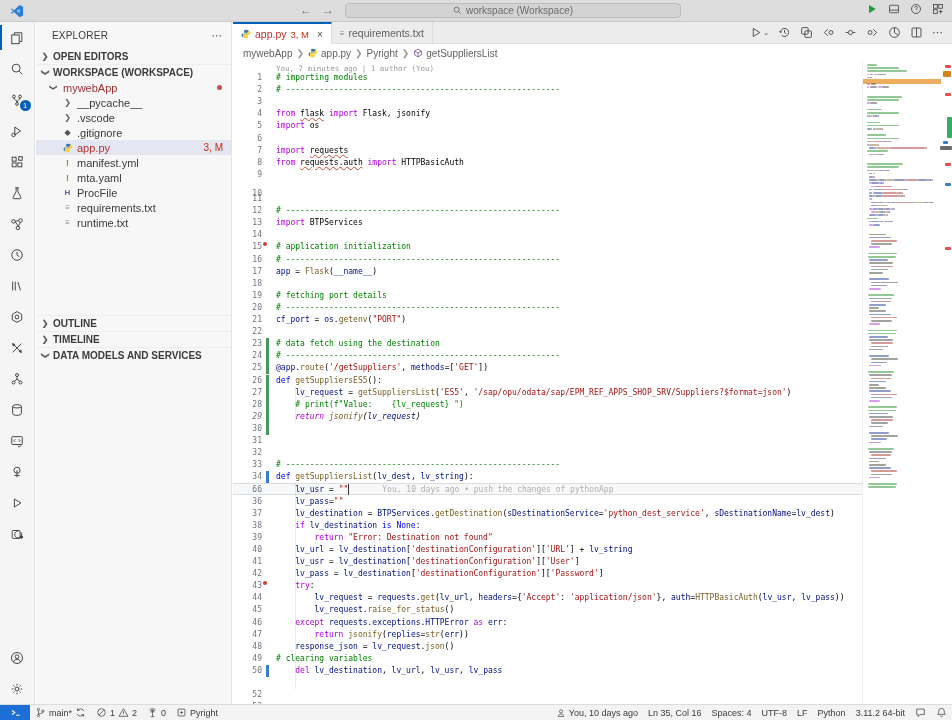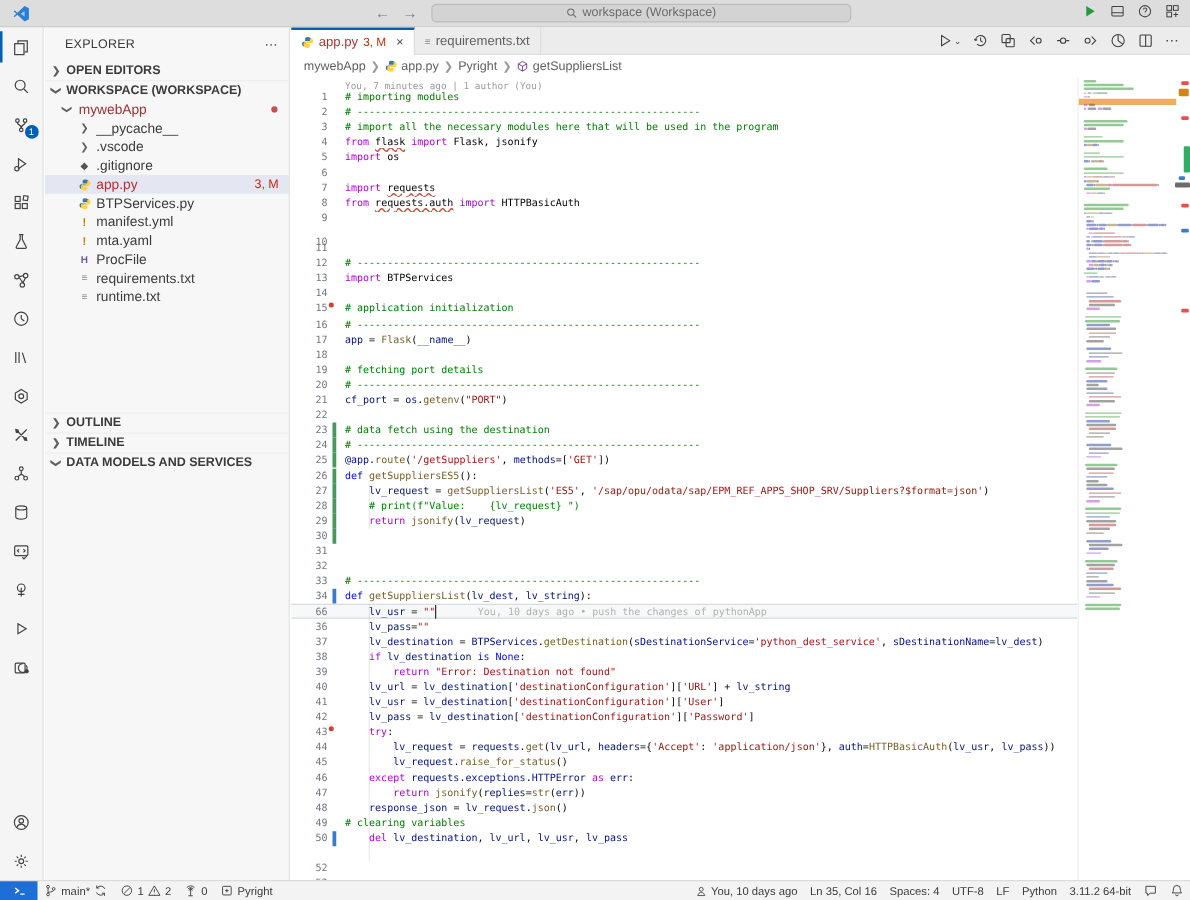--- a/index.html
+++ b/index.html
@@ -337,29 +337,20 @@
             <svg class="ic" width="10" height="10" viewBox="0 0 16 16">
               <path d="M8 1c-3 0-3 1.3-3 2.5V6h6v1H3.5C2 7 1 8 1 10s1 3 2.5 3H5v-2.2C5 9.3 6.3 8.7 8 8.7h3c1.4 0 2-1 2-2.2V3.5C13 2.3 11 1 8 1z" fill="#3a76a8"></path>
               <path d="M8 15c3 0 3-1.3 3-2.5V10H5V9h7.5C14 9 15 8 15 6s-1-3-2.5-3H11v2.2C11 6.7 9.7 7.3 8 7.3H5c-1.4 0-2 1-2 2.2v3C3 13.7 5 15 8 15z" fill="#ffd33f"></path>
             </svg>
           </span>
           <span style="color: rgb(177, 52, 48);">app.py</span>
           <span class="tree-badge" style="color: rgb(199, 46, 15);">3, M</span>
         </div>
         <div class="tree-row" style="padding-left: 26px;">
           <span class="fi">
-            <svg class="ic" width="10" height="10" viewBox="0 0 16 16">
-              <path d="M8 1c-3 0-3 1.3-3 2.5V6h6v1H3.5C2 7 1 8 1 10s1 3 2.5 3H5v-2.2C5 9.3 6.3 8.7 8 8.7h3c1.4 0 2-1 2-2.2V3.5C13 2.3 11 1 8 1z" fill="#3a76a8"></path>
-              <path d="M8 15c3 0 3-1.3 3-2.5V10H5V9h7.5C14 9 15 8 15 6s-1-3-2.5-3H11v2.2C11 6.7 9.7 7.3 8 7.3H5c-1.4 0-2 1-2 2.2v3C3 13.7 5 15 8 15z" fill="#ffd33f"></path>
-            </svg>
-          </span>
-          <span>BTPServices.py</span>
-        </div>
-        <div class="tree-row" style="padding-left: 26px;">
-          <span class="fi">
             <span style="color:#b58600;font-weight:bold;font-size:9px;">!</span>
           </span>
           <span>manifest.yml</span>
         </div>
         <div class="tree-row" style="padding-left: 26px;">
           <span class="fi">
             <span style="color:#b58600;font-weight:bold;font-size:9px;">!</span>
           </span>
           <span>mta.yaml</span>
         </div>
@@ -498,21 +489,21 @@
           </span>
           <span>getSuppliersList</span>
         </span>
       </div>
 
     <div id="code-area">
       <div id="blame-header">You, 7 minutes ago | 1 author (You)</div>
       <div id="code-lines">
           <div class="cline" style="top: 10px;"><span class="lnum">1</span><span class="ltext"><span class="tk-com"># importing modules</span></span></div>
           <div class="cline" style="top: 22.1px;"><span class="lnum">2</span><span class="ltext"><span class="tk-com"># ---------------------------------------------------------</span></span></div>
-          <div class="cline" style="top: 34.2px;"><span class="lnum">3</span><span class="ltext"><span class="tk-com"># import all the necessary modules here that will be used in the program</span></span></div>
+          <div class="cline" style="top: 34.2px;"><span class="lnum">3</span></div>
           <div class="cline" style="top: 46.3px;"><span class="lnum">4</span><span class="ltext"><span class="tk-kw">from</span><span class="tk-txt"> </span><span class="tk-wavy">flask</span><span class="tk-txt"> </span><span class="tk-kw">import</span><span class="tk-txt"> Flask, jsonify</span></span></div>
           <div class="cline" style="top: 58.4px;"><span class="lnum">5</span><span class="ltext"><span class="tk-kw">import</span><span class="tk-txt"> os</span></span></div>
           <div class="cline" style="top: 70.5px;"><span class="lnum">6</span><span class="ltext"></span></div>
           <div class="cline" style="top: 82.6px;"><span class="lnum">7</span><span class="ltext"><span class="tk-kw">import</span><span class="tk-txt"> </span><span class="tk-wavy">requests</span></span></div>
           <div class="cline" style="top: 94.7px;"><span class="lnum">8</span><span class="ltext"><span class="tk-kw">from</span><span class="tk-txt"> </span><span class="tk-wavy">requests.auth</span><span class="tk-txt"> </span><span class="tk-kw">import</span><span class="tk-txt"> HTTPBasicAuth</span></span></div>
           <div class="cline" style="top: 106.8px;"><span class="lnum">9</span><span class="ltext"></span></div>
           <div class="cline" style="top: 126px;"><span class="lnum">10</span><span class="ltext"></span></div>
           <div class="cline" style="top: 131px;"><span class="lnum">11</span></div>
           <div class="cline" style="top: 143.1px;"><span class="lnum">12</span><span class="ltext"><span class="tk-com"># ---------------------------------------------------------</span></span></div>
           <div class="cline" style="top: 155.2px;"><span class="lnum">13</span><span class="ltext"><span class="tk-kw">import</span><span class="tk-txt"> BTPServices</span></span></div>
@@ -524,21 +515,21 @@
           <div class="cline" style="top: 227.8px;"><span class="lnum">19</span><span class="ltext"><span class="tk-com"># fetching port details</span></span></div>
           <div class="cline" style="top: 239.9px;"><span class="lnum">20</span><span class="ltext"><span class="tk-com"># ---------------------------------------------------------</span></span></div>
           <div class="cline" style="top: 252px;"><span class="lnum">21</span><span class="ltext"><span class="tk-var">cf_port</span><span class="tk-txt"> = </span><span class="tk-var">os</span><span class="tk-txt">.</span><span class="tk-fn">getenv</span><span class="tk-txt">(</span><span class="tk-str">"PORT"</span><span class="tk-txt">)</span></span></div>
           <div class="cline" style="top: 264.1px;"><span class="lnum">22</span><span class="ltext"></span></div>
           <div class="cline" style="top: 276.2px;"><span class="lnum">23</span><span class="mark-green"></span><span class="ltext"><span class="tk-com"># data fetch using the destination</span></span></div>
           <div class="cline" style="top: 288.3px;"><span class="lnum">24</span><span class="mark-green"></span><span class="ltext"><span class="tk-com"># ---------------------------------------------------------</span></span></div>
           <div class="cline" style="top: 300.4px;"><span class="lnum">25</span><span class="mark-green"></span><span class="ltext"><span class="tk-var">@app</span><span class="tk-txt">.</span><span class="tk-fn">route</span><span class="tk-txt">(</span><span class="tk-str">'/getSuppliers'</span><span class="tk-txt">, </span><span class="tk-var">methods</span><span class="tk-txt">=[</span><span class="tk-str">'GET'</span><span class="tk-txt">])</span></span></div>
           <div class="cline" style="top: 312.5px;"><span class="lnum">26</span><span class="mark-green"></span><span class="ltext"><span class="tk-kw2">def </span><span class="tk-fn">getSuppliersES5</span><span class="tk-txt">():</span></span></div>
           <div class="cline" style="top: 324.6px;"><span class="lnum">27</span><span class="mark-green"></span><span class="ltext"><span class="tk-txt">    </span><span class="tk-var">lv_request</span><span class="tk-txt"> = </span><span class="tk-fn">getSuppliersList</span><span class="tk-txt">(</span><span class="tk-str">'ES5'</span><span class="tk-txt">, </span><span class="tk-str">'/sap/opu/odata/sap/EPM_REF_APPS_SHOP_SRV/Suppliers?$format=json'</span><span class="tk-txt">)</span></span></div>
           <div class="cline" style="top: 336.7px;"><span class="lnum">28</span><span class="mark-green"></span><span class="ltext"><span class="tk-com">    # print(f"Value:    {lv_request} ")</span></span></div>
-          <div class="cline" style="top: 348.8px;"><span class="lnum">29</span><span class="mark-green"></span><span class="ltext"><span class="tk-txt">    </span><span class="tk-kw">return </span><span class="tk-fn">jsonify</span><span class="tk-txt">(</span><span class="tk-var">lv_request</span><span class="tk-txt">)</span></span></div>
+          <div class="cline" style="top: 348.8px; font-style: italic;"><span class="lnum">29</span><span class="mark-green"></span><span class="ltext"><span class="tk-txt">    </span><span class="tk-kw">return </span><span class="tk-fn">jsonify</span><span class="tk-txt">(</span><span class="tk-var">lv_request</span><span class="tk-txt">)</span></span></div>
           <div class="cline" style="top: 360.9px;"><span class="lnum">30</span><span class="mark-green"></span><span class="ltext"></span></div>
           <div class="cline" style="top: 373px;"><span class="lnum">31</span><span class="ltext"></span></div>
           <div class="cline" style="top: 385.1px;"><span class="lnum">32</span></div>
           <div class="cline" style="top: 397.2px;"><span class="lnum">33</span><span class="ltext"><span class="tk-com"># ---------------------------------------------------------</span></span></div>
           <div class="cline" style="top: 409.3px;"><span class="lnum">34</span><span class="mark-blue"></span><span class="ltext"><span class="tk-kw2">def </span><span class="tk-fn">getSuppliersList</span><span class="tk-txt">(</span><span class="tk-var">lv_dest</span><span class="tk-txt">, </span><span class="tk-var">lv_string</span><span class="tk-txt">):</span></span></div>
           <div class="cline current" style="top: 421.4px;"><span class="lnum">66</span><span class="ltext"><span class="tk-txt">    </span><span class="tk-var">lv_usr</span><span class="tk-txt"> = </span><span class="tk-str">""</span><span class="inline-blame">You, 10 days ago • push the changes of pythonApp</span></span></div>
           <div class="cline" style="top: 433.5px;"><span class="lnum">36</span><span class="ltext"><span class="tk-txt">    </span><span class="tk-var">lv_pass</span><span class="tk-txt">=</span><span class="tk-str">""</span></span></div>
           <div class="cline" style="top: 445.6px;"><span class="lnum">37</span><span class="ltext"><span class="tk-txt">    </span><span class="tk-var">lv_destination</span><span class="tk-txt"> = </span><span class="tk-var">BTPServices</span><span class="tk-txt">.</span><span class="tk-fn">getDestination</span><span class="tk-txt">(</span><span class="tk-var">sDestinationService</span><span class="tk-txt">=</span><span class="tk-str">'python_dest_service'</span><span class="tk-txt">, </span><span class="tk-var">sDestinationName</span><span class="tk-txt">=</span><span class="tk-var">lv_dest</span><span class="tk-txt">)</span></span></div>
           <div class="cline" style="top: 457.7px;"><span class="lnum">38</span><span class="ltext"><span class="tk-txt">    </span><span class="tk-kw">if </span><span class="tk-var">lv_destination</span><span class="tk-kw2"> is None</span><span class="tk-txt">:</span></span></div>
           <div class="cline" style="top: 469.8px;"><span class="lnum">39</span><span class="ltext"><span class="tk-txt">        </span><span class="tk-kw">return </span><span class="tk-str">"Error: Destination not found"</span></span></div>

